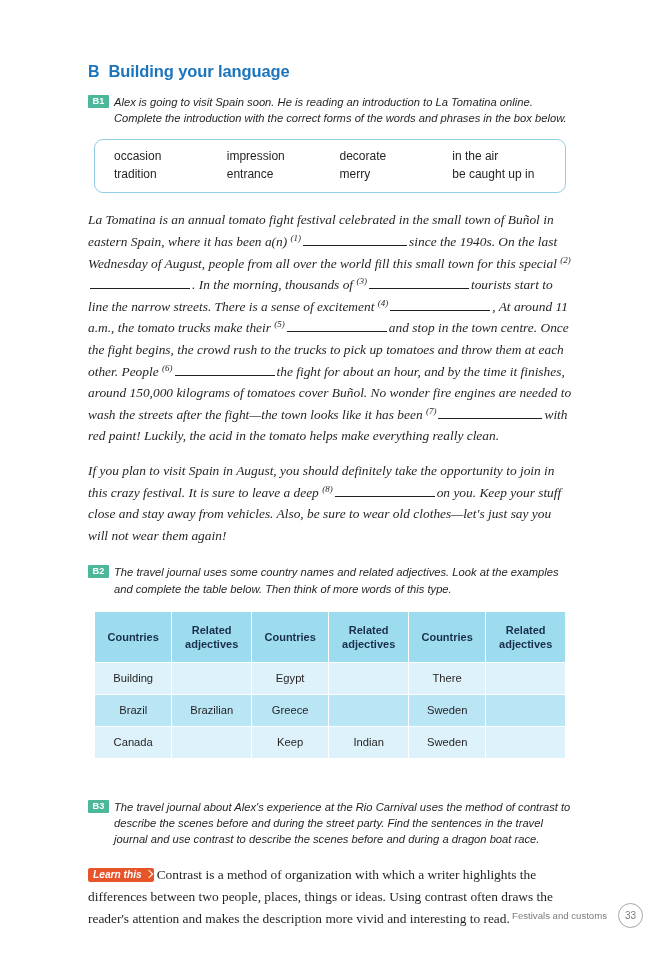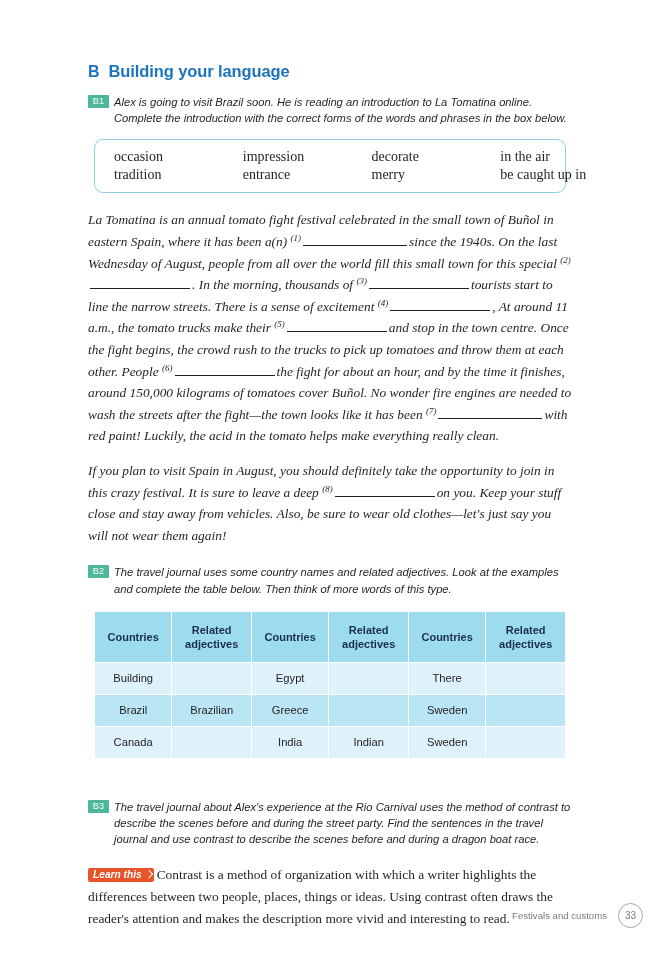--- a/index.html
+++ b/index.html
@@ -60,45 +60,44 @@
     top: 1px;
     display: inline-block;
     min-width: 17px;
     height: 13px;
     line-height: 13px;
     text-align: center;
     background: #4cb79a;
     color: #ffffff;
     font-family: "Liberation Sans", sans-serif;
     font-style: normal;
-    font-weight: normal;
+    font-weight: bold;
     font-size: 9.2px;
     letter-spacing: 0.2px;
     padding: 0 2px;
     border-radius: 1px;
   }
 
   
   .wordbox {
     margin: 13px 0 0 6px;
     width: 472px;
     border: 1.2px solid #8ecfe4;
     border-radius: 9px;
     padding: 8px 0 9px 0;
     box-sizing: border-box;
     background: #ffffff;
   }
   .wordbox-row {
     display: flex;
-    font-family: Liberation Serif, serif;
-    font-size: 14px;
+    font-family: Liberation Sans, sans-serif;
+    font-size: 12px;
     line-height: 17.5px;
     color: #231f20;
     padding-left: 19px;
-    gap: 16px;
   }
   .wordbox-cell { flex: 0 0 25%; }
 
   
   .passage {
     margin-top: 16px;
     font-family: "Liberation Serif", serif;
     font-size: 13.4px;
     line-height: 21.6px;
     color: #231f20;
@@ -231,21 +230,21 @@
 <div class="page">
   <div class="content">
 
     <div class="sec-head">
       <span class="letter">B</span>
       <span class="title">Building your language</span>
     </div>
 
     <div class="task">
       <span class="badge">B1</span>
-      <span>Alex is going to visit Brazil soon. He is reading an introduction to La Tomatina online. Complete the introduction with the correct forms of the words and phrases in the box below.</span>
+      <span>Alex is going to visit Spain soon. He is reading an introduction to La Tomatina online. Complete the introduction with the correct forms of the words and phrases in the box below.</span>
     </div>
 
     <div class="wordbox">
       <div class="wordbox-row">
         <span class="wordbox-cell">occasion</span>
         <span class="wordbox-cell">impression</span>
         <span class="wordbox-cell">decorate</span>
         <span class="wordbox-cell">in the air</span>
       </div>
       <div class="wordbox-row">
@@ -291,21 +290,21 @@
             <td>Brazil</td>
             <td class="answer">Brazilian</td>
             <td>Greece</td>
             <td class="answer"></td>
             <td>Sweden</td>
             <td class="answer"></td>
           </tr>
           <tr class="row-light">
             <td>Canada</td>
             <td class="answer"></td>
-            <td>India</td>
+            <td>Keep</td>
             <td class="answer">Indian</td>
             <td>Sweden</td>
             <td class="answer"></td>
           </tr>
         </tbody>
       </table>
     </div>
 
     <div class="task" style="margin-top:40px;">
       <span class="badge">B3</span>

